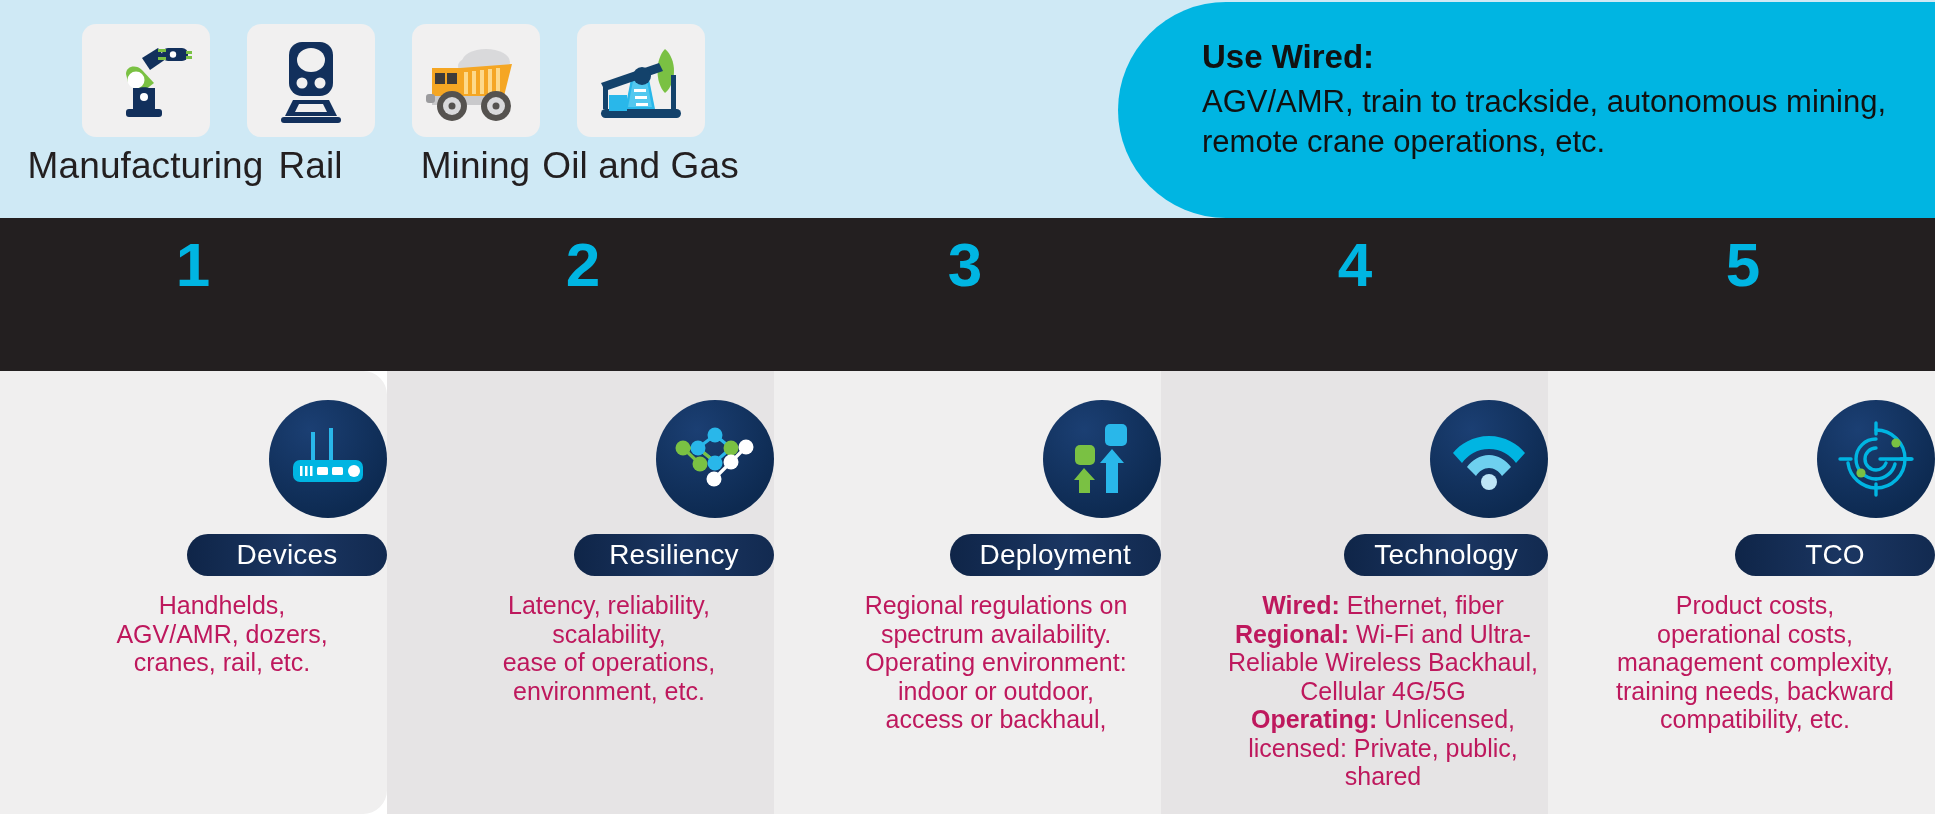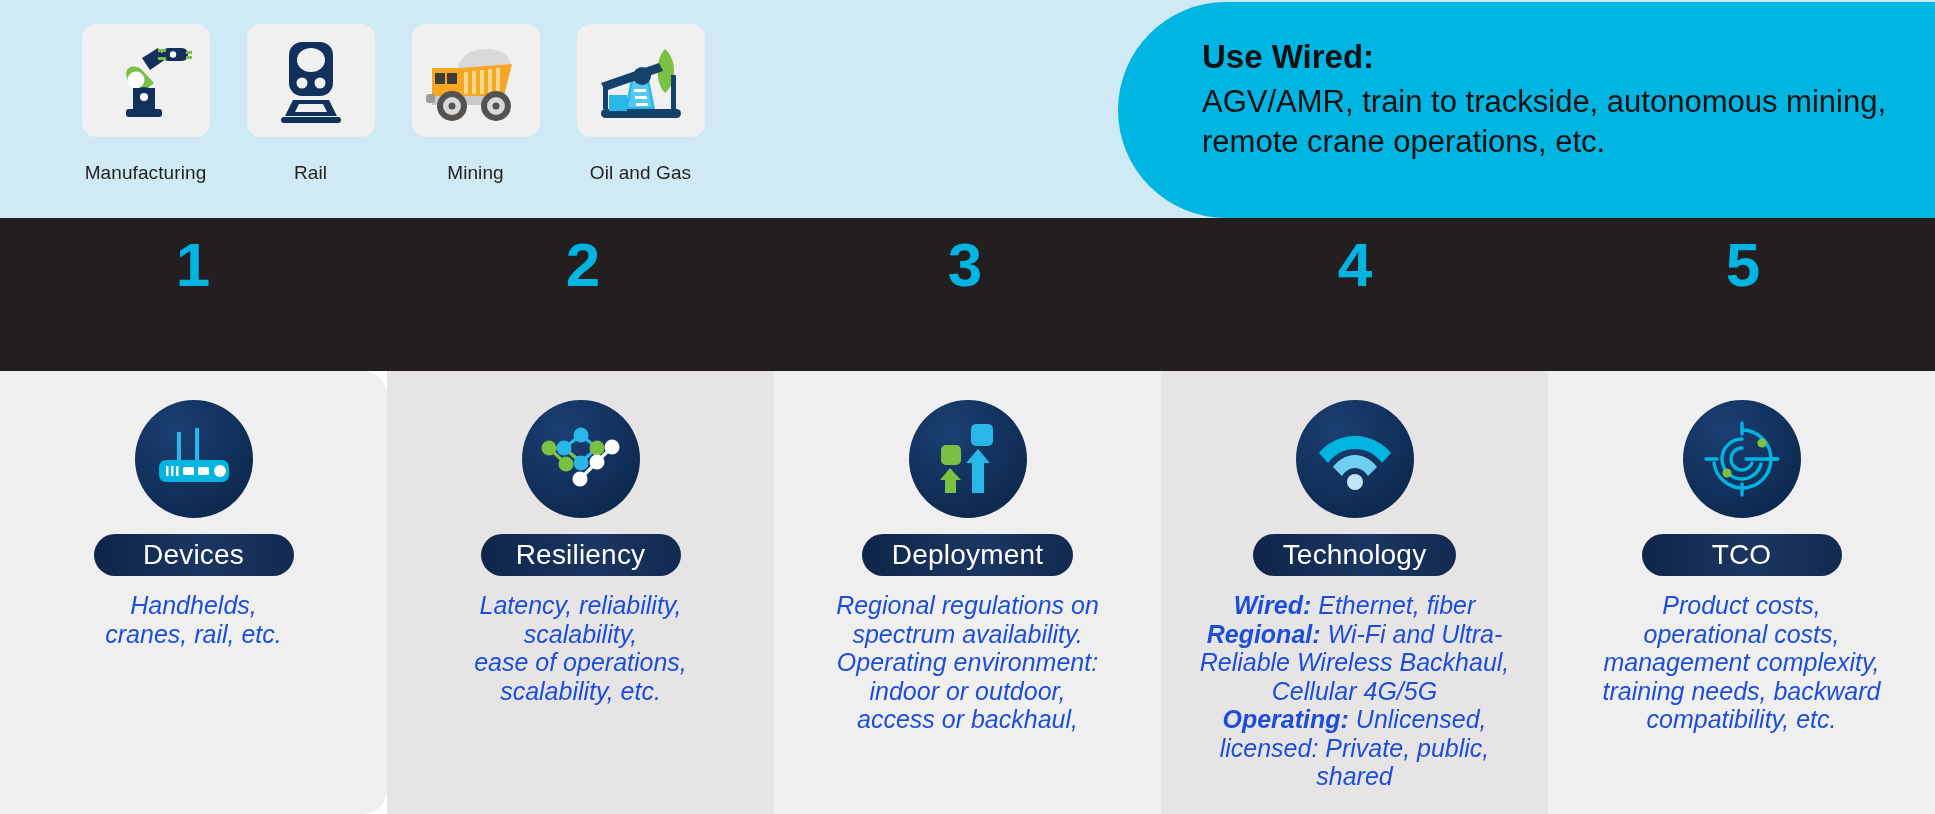--- a/index.html
+++ b/index.html
@@ -26,22 +26,22 @@
   }
   .industry:nth-child(1){margin-left:65px;}
   .industry:nth-child(n+2){margin-left:4px;}
   .ind-tile{
     width:128px;height:113px;
     background:#f1f0f0;border-radius:14px;
     margin-top:24px;
     display:flex;align-items:center;justify-content:center;
   }
   .ind-label{
-    margin-top:25px;
-    font-size:19px;color:#231f20;letter-spacing:.1px;
+    margin-top:8px;
+    font-size:37px;color:#231f20;letter-spacing:.1px;
     white-space:nowrap;
     text-align:center;
   }
 
   
   .usecase{
     position:absolute;top:2px;left:1118px;
     width:817px;height:216px;
     background:#00b5e2;
     border-top-left-radius:118px;
@@ -70,21 +70,21 @@
   }
 
   
   .cards{
     position:absolute;left:0;top:371px;width:1935px;height:443px;
     display:flex;
   }
   .card{
     width:387px;height:443px;
     box-sizing:border-box;
-    display:flex;flex-direction:column;align-items:center;
+    display:flex;flex-direction:column;align-items:flex-end;
     padding-top:29px;
     position:relative;
   }
   .card.light{background:#f0efef;}
   .card.dark{background:#e6e4e5;}
   .card.first{
     border-top-right-radius:24px;
     border-bottom-right-radius:24px;
   }
 
@@ -104,21 +104,21 @@
     display:flex;align-items:center;justify-content:center;
     padding:0 30px;box-sizing:border-box;
   }
   .pill span{
     color:#ffffff;font-size:28px;white-space:nowrap;letter-spacing:.2px;
   }
   .desc{
     margin-top:15px;
     width:330px;
     text-align:center;
-    font-size:25px;line-height:1.14;color:#1d4ed8;font-style:italic;
+    font-size:25px;line-height:1.14;color:#be185d;
   }
   .desc b{font-weight:bold;}
 </style>
 </head>
 <body>
 
 <div class="top-band">
 
   <div class="industry-row">
 
@@ -243,20 +243,21 @@
         </g>
         <rect x="58" y="39" width="8" height="8" rx="1.5" fill="#fff" opacity="0"></rect>
         <circle cx="65" cy="43" r="6" fill="#fff"></circle>
       </svg>
     </div>
     <div class="pill">
       <span>Devices</span>
     </div>
     <div class="desc">
       <div>Handhelds,</div>
+      <div>AGV/AMR, dozers,</div>
       <div>cranes, rail, etc.</div>
     </div>
   </div>
 
   <div class="card dark">
     <div class="circle">
       <svg width="82" height="74" viewBox="0 0 82 74">
         <g stroke="#29b7ea" stroke-width="3.2" fill="none">
           <path d="M41 13 L24 26 M41 13 L57 26 M24 26 L41 40 M57 26 L41 40"></path>
         </g>
@@ -278,21 +279,21 @@
         <circle cx="40" cy="57" r="7.5" fill="#fff"></circle>
       </svg>
     </div>
     <div class="pill">
       <span>Resiliency</span>
     </div>
     <div class="desc">
       <div>Latency, reliability,</div>
       <div>scalability,</div>
       <div>ease of operations,</div>
-      <div>scalability, etc.</div>
+      <div>environment, etc.</div>
     </div>
   </div>
 
   <div class="card light">
     <div class="circle">
       <svg width="74" height="76" viewBox="0 0 74 76">
         <rect x="40" y="3" width="22" height="22" rx="5" fill="#29b7ea"></rect>
         <path d="M47 28 L59 42 L53 42 L53 72 L41 72 L41 42 L35 42 Z" fill="#29b7ea"></path>
         <rect x="10" y="24" width="20" height="20" rx="5" fill="#7ac143"></rect>
         <path d="M19 47 L30 59 L25 59 L25 72 L14 72 L14 59 L9 59 Z" fill="#7ac143"></path>

